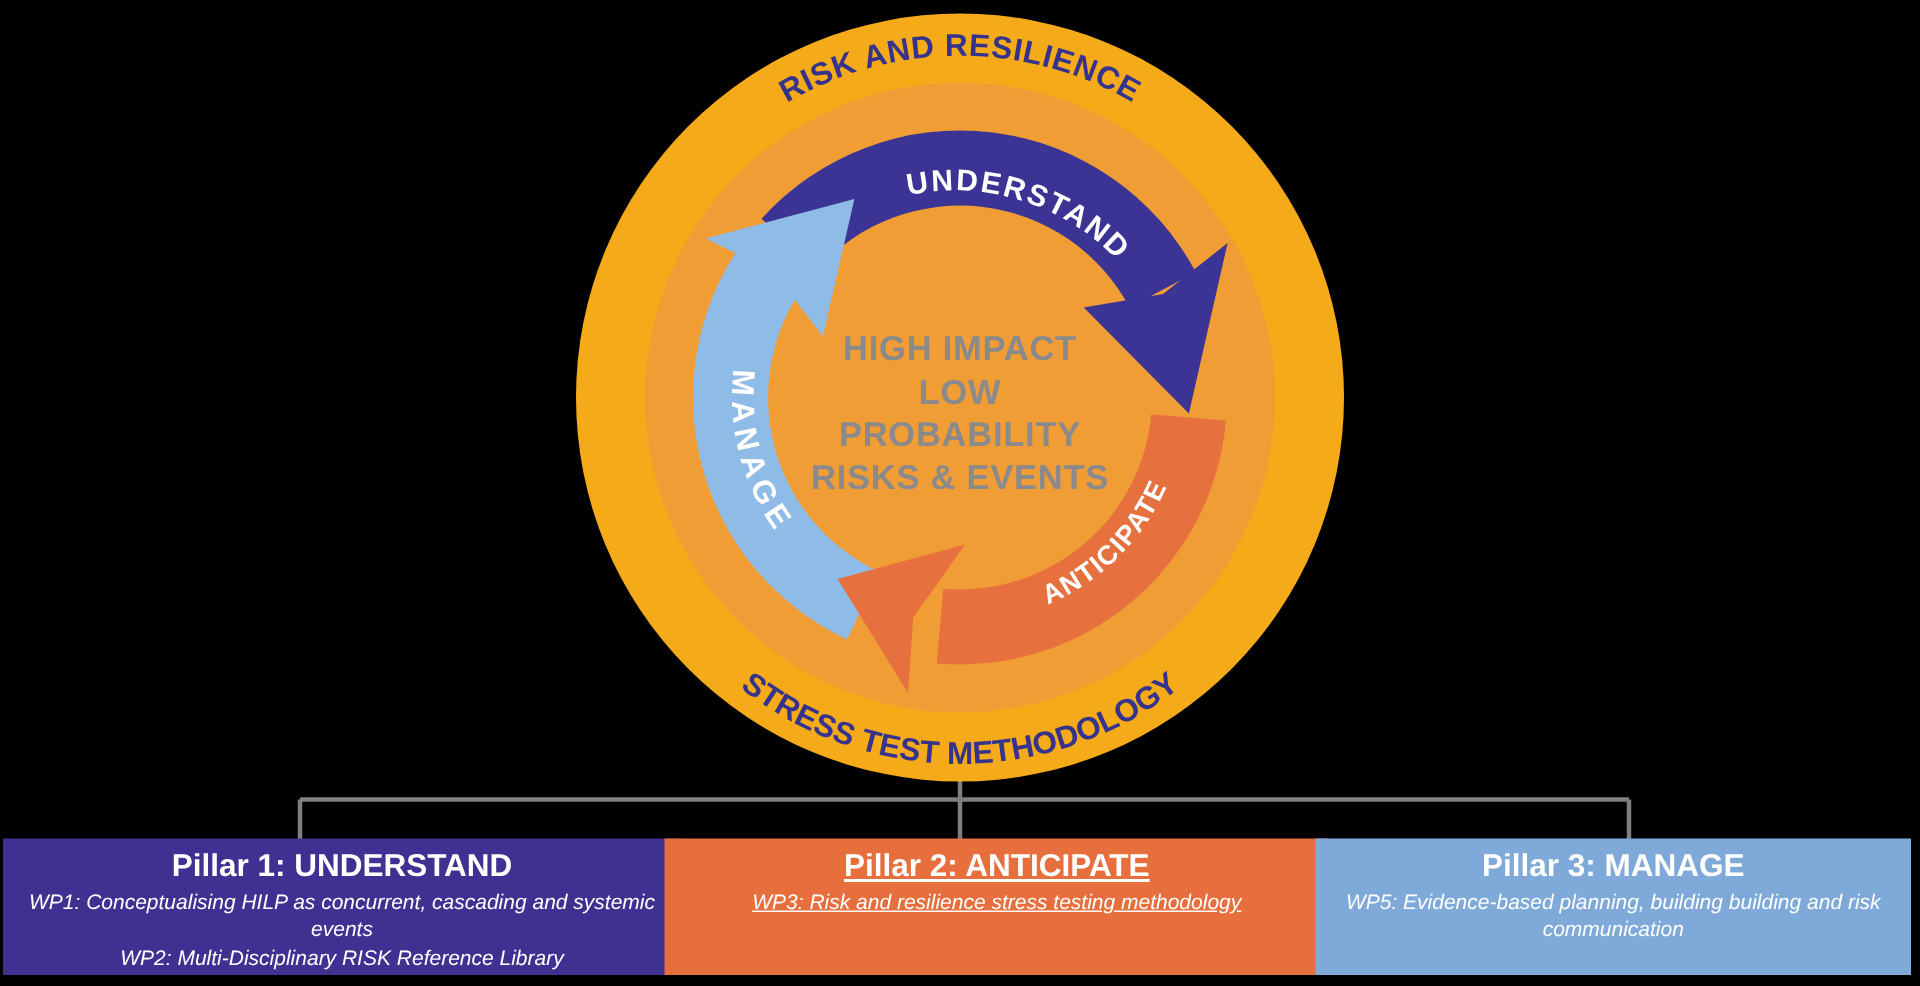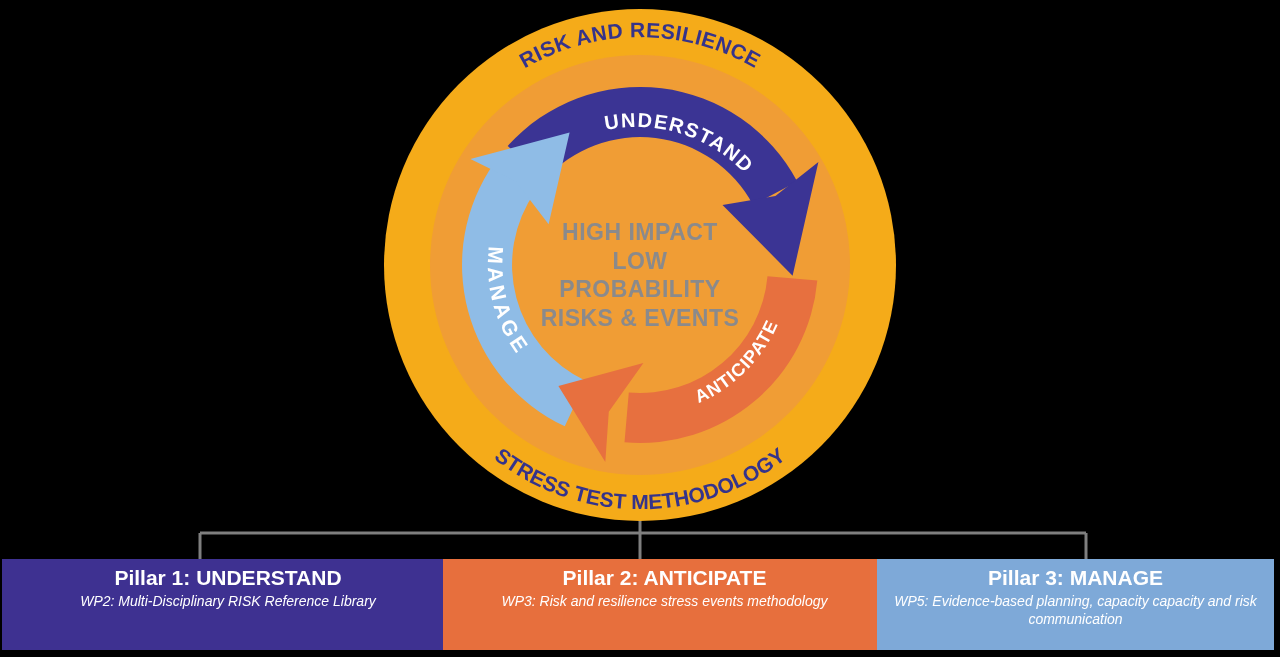--- a/index.html
+++ b/index.html
@@ -17,21 +17,21 @@
   .center-line{fill:#8a8a8c;font-weight:bold;font-size:23px;letter-spacing:0.5px;text-anchor:middle;}
   .connector{stroke:#7f7f7f;stroke-width:3;fill:none;}
 
   .pillar{
     position:absolute;top:559px;height:91px;box-sizing:border-box;
     color:#fff;text-align:center;padding:6px 6px 0 6px;
   }
   .pillar-title{font-weight:bold;font-size:21px;margin:1px 0 2px 0;}
   .pillar-item{font-style:italic;font-size:14px;line-height:1.32;}
   #pillar-1{left:2px;width:452px;background:#3e3191;}
-  #pillar-2{left:443px;width:443px;background:#e76f3d;}
+  #pillar-2{left:443px;width:443px;background:#e76f3d;text-decoration:underline;}
   #pillar-3{left:877px;width:397px;background:#7ea9d8;}
 </style>
 </head>
 <body>
 
 <div id="stage">
 
   <svg id="cycle-svg" width="1280" height="657" viewBox="0 0 1280 657">
     <defs>
       <path id="arcTop" d="M 415.5 225.4 A 228 228 0 0 1 864.5 225.4"></path>
@@ -72,26 +72,27 @@
     </text>
 
     <text class="center-line" x="640" y="240">HIGH IMPACT</text>
     <text class="center-line" x="640" y="269">LOW</text>
     <text class="center-line" x="640" y="297">PROBABILITY</text>
     <text class="center-line" x="640" y="326">RISKS &amp; EVENTS</text>
   </svg>
 
   <div class="pillar" id="pillar-1">
     <div class="pillar-title">Pillar 1: UNDERSTAND</div>
+    <div class="pillar-item">WP1: Conceptualising HILP as concurrent, cascading and systemic events</div>
     <div class="pillar-item">WP2: Multi-Disciplinary RISK Reference Library</div>
   </div>
 
   <div class="pillar" id="pillar-2">
     <div class="pillar-title">Pillar 2: ANTICIPATE</div>
-    <div class="pillar-item">WP3: Risk and resilience stress events methodology</div>
+    <div class="pillar-item">WP3: Risk and resilience stress testing methodology</div>
   </div>
 
   <div class="pillar" id="pillar-3">
     <div class="pillar-title">Pillar 3: MANAGE</div>
-    <div class="pillar-item">WP5: Evidence-based planning, capacity capacity and risk communication</div>
+    <div class="pillar-item">WP5: Evidence-based planning, building building and risk communication</div>
   </div>
 
 </div>
 
 </body></html>

